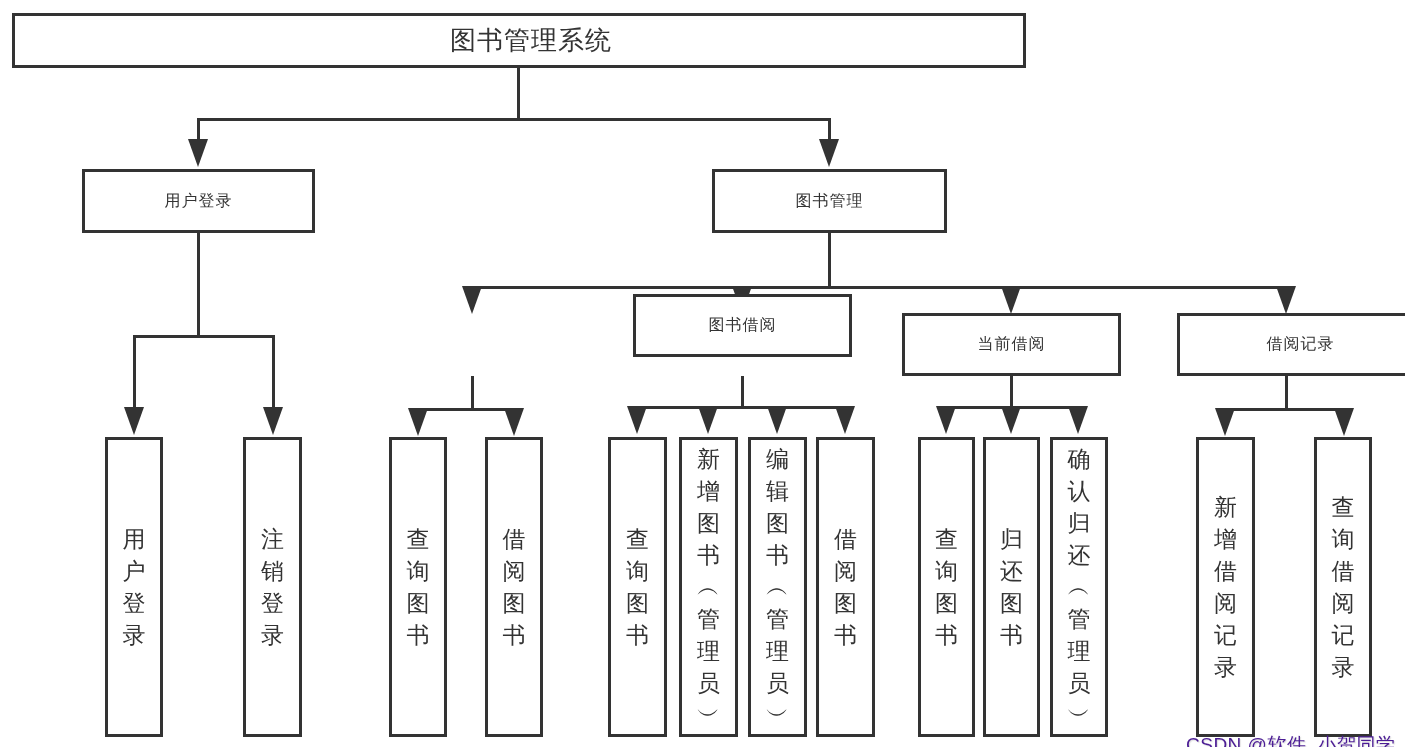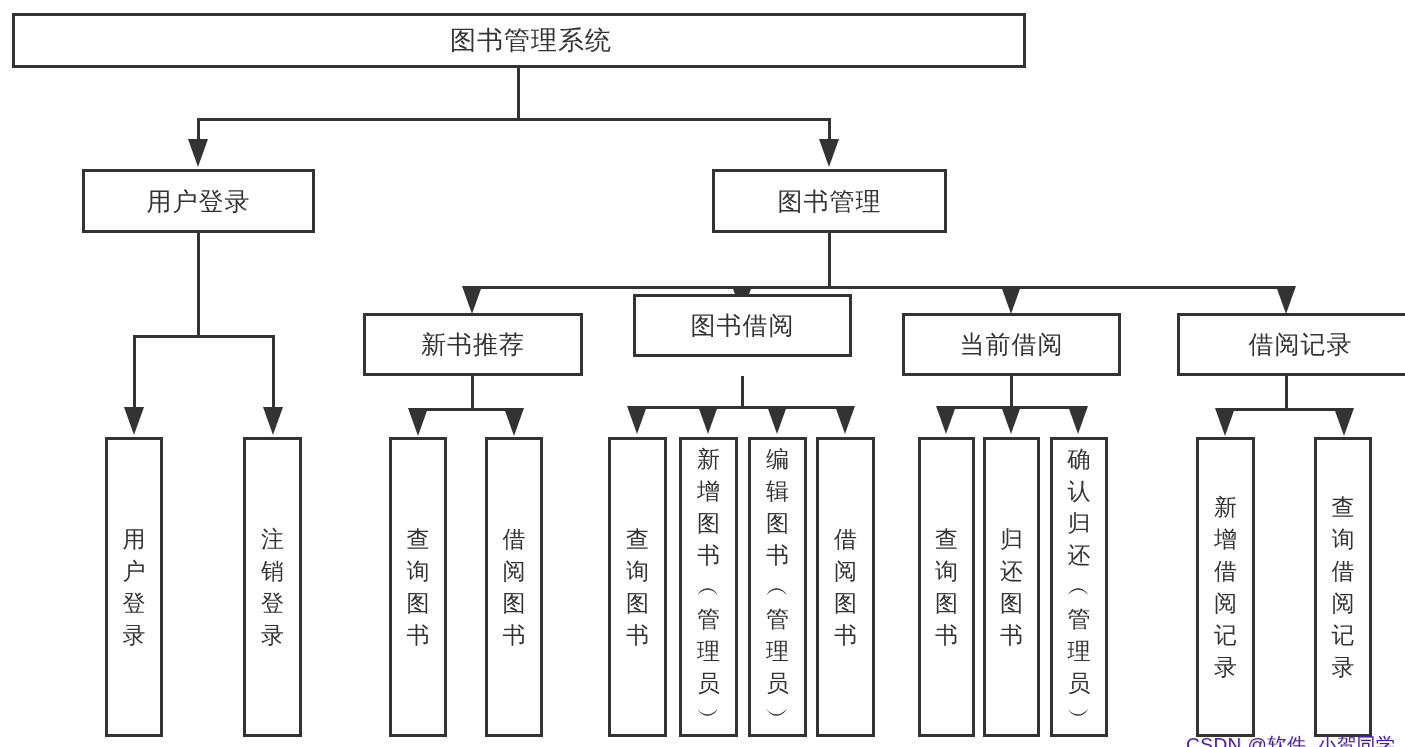--- a/index.html
+++ b/index.html
@@ -14,21 +14,21 @@
   }
   .node {
     position: absolute;
     box-sizing: border-box;
     border: 3px solid #333333;
     background: #ffffff;
     display: flex;
     align-items: center;
     justify-content: center;
   }
-  .hnode span { font-size: 25px; letter-spacing: 1px; }
+  .hnode span { font-size: 16px; letter-spacing: 1px; }
   .root-node span { font-size: 26px; letter-spacing: 1px; }
   .vnode { flex-direction: column; }
   .vchar {
     display: block;
     height: 32px;
     line-height: 32px;
     font-size: 23px;
     text-align: center;
   }
   .vl { position: absolute; width: 3px; background: #333333; }
@@ -82,23 +82,20 @@
   <div class="vl" style="left:272px; top:335px; height:74px;"></div>
   <div class="ar" style="left:263px; top:407px;"></div>
 
   <div class="vl" style="left:828px; top:233px; height:53px;"></div>
   <div class="hl" style="left:471px; top:286px; width:816px;"></div>
   <div class="ar" style="left:462px; top:286px;"></div>
   <div class="ar" style="left:732px; top:286px;"></div>
   <div class="ar" style="left:1001px; top:286px;"></div>
   <div class="ar" style="left:1276px; top:286px;"></div>
 
-  <div class="node hnode" style="left:363px; top:313px; width:220px; height:63px;">
-    <span>新书推荐</span>
-  </div>
   <div class="node hnode" style="left:633px; top:294px; width:219px; height:63px;">
     <span>图书借阅</span>
   </div>
   <div class="node hnode" style="left:902px; top:313px; width:219px; height:63px;">
     <span>当前借阅</span>
   </div>
   <div class="node hnode" style="left:1177px; top:313px; width:247px; height:63px;">
     <span>借阅记录</span>
   </div>
 

